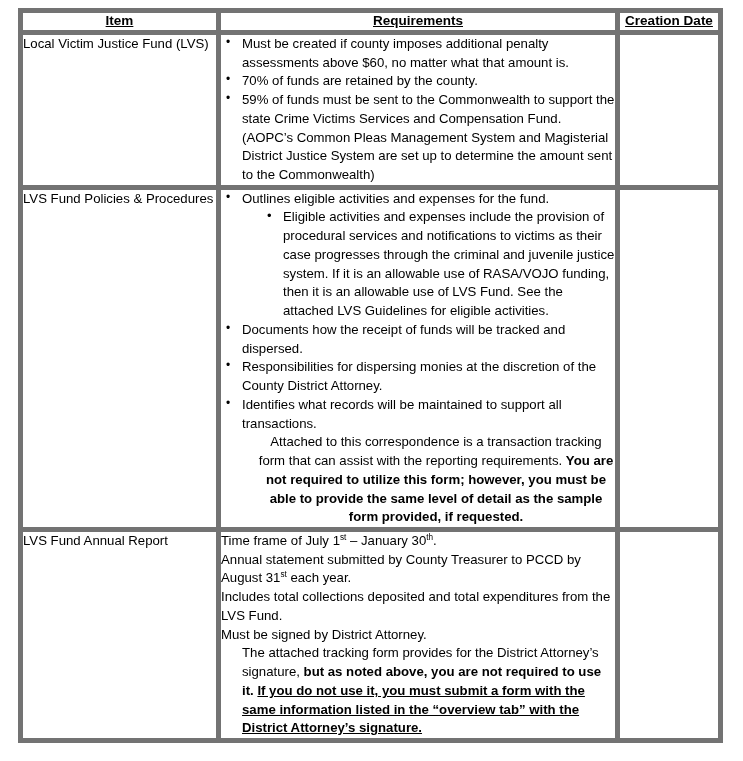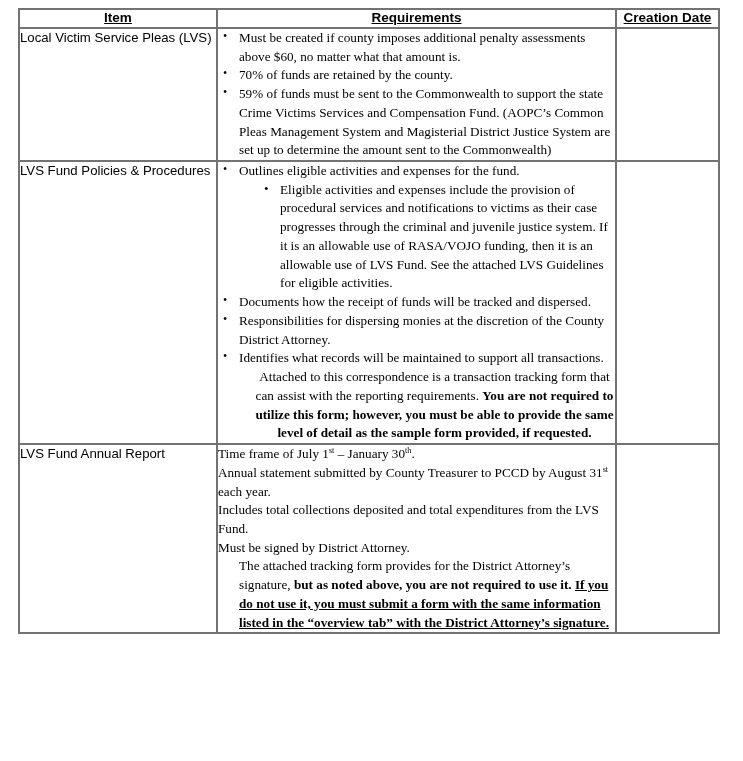--- a/index.html
+++ b/index.html
@@ -21,21 +21,21 @@
     box-sizing: border-box;
     padding: 8px 25px 0 18px;
   }
   table.req-table {
     width: 700px;
     border-collapse: collapse;
     table-layout: fixed;
   }
   table.req-table th,
   table.req-table td {
-    border: 2px solid #737373;
+    border: 5px solid #737373;
     vertical-align: top;
     padding: 0;
   }
   col.col-item    { width: 198px; }
   col.col-req     { width: 399px; }
   col.col-date    { width: 103px; }
 
   th.hdr {
     text-align: center;
     padding: 3px 2px 4px 2px;
@@ -49,21 +49,20 @@
 
   td.cell-item {
     padding: 4px 4px 4px 7px;
     font-size: 13.2px;
     line-height: 1.33;
   }
   td.cell-req {
     padding: 4px 6px 6px 6px;
     font-size: 13.2px;
     line-height: 1.42;
-    font-family: Liberation Serif, serif;
   }
   td.cell-date {
     padding: 4px;
   }
 
   ul.bl {
     list-style: none;
     margin: 0;
     padding: 0;
   }
@@ -129,21 +128,21 @@
         <th class="hdr">
           <span class="hdr-text">Creation Date</span>
         </th>
       </tr>
     </thead>
 
     <tbody>
 
       <tr>
         <td class="cell-item">
-          <span>Local Victim Service Pleas (LVS)</span>
+          <span>Local Victim Justice Fund (LVS)</span>
         </td>
         <td class="cell-req">
           <ul class="bl">
             <li><span>Must be created if county imposes additional penalty assessments above $60, no matter what that amount is.</span></li>
             <li><span>70% of funds are retained by the county.</span></li>
             <li><span>59% of funds must be sent to the Commonwealth to support the state Crime Victims Services and Compensation Fund. (AOPC’s Common Pleas Management System and Magisterial District Justice System are set up to determine the amount sent to the Commonwealth)</span></li>
           </ul>
         </td>
         <td class="cell-date">
           <span></span>

